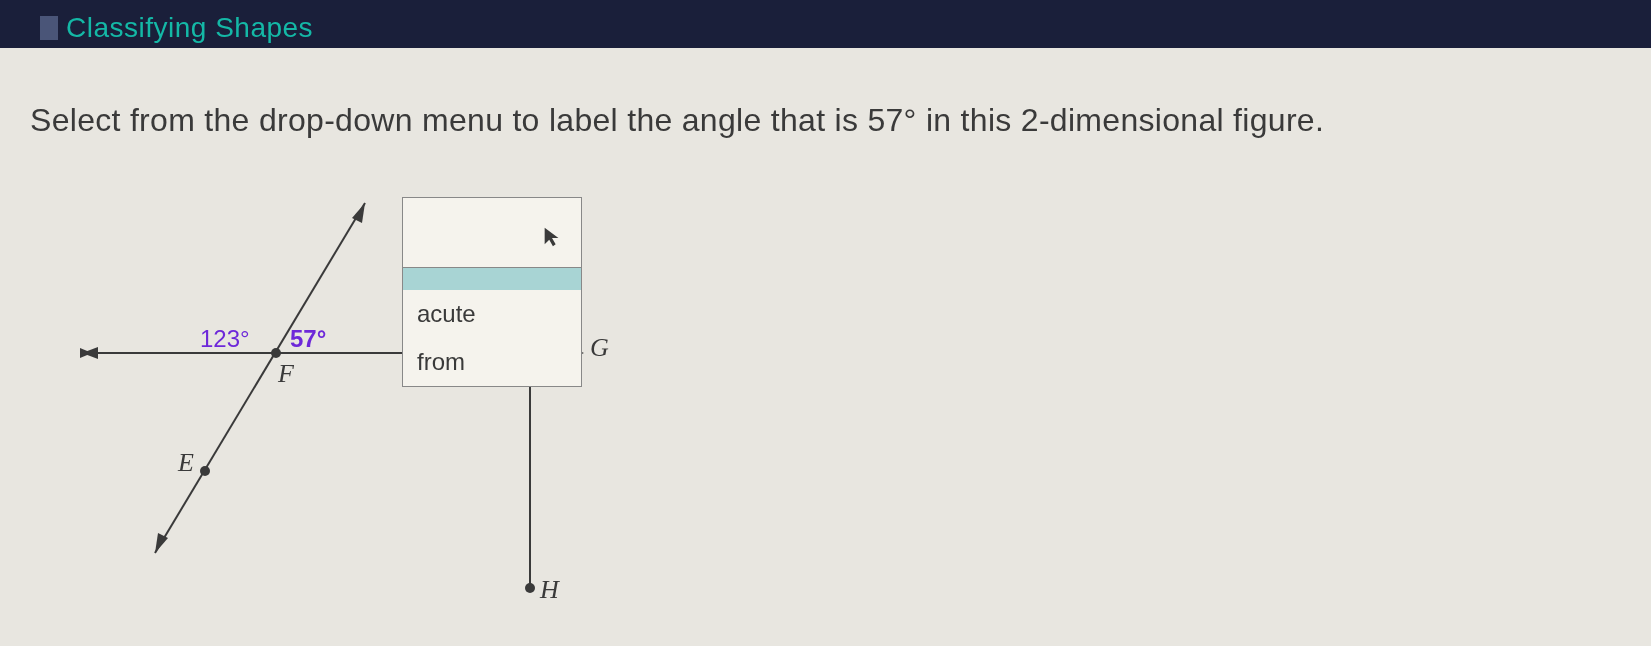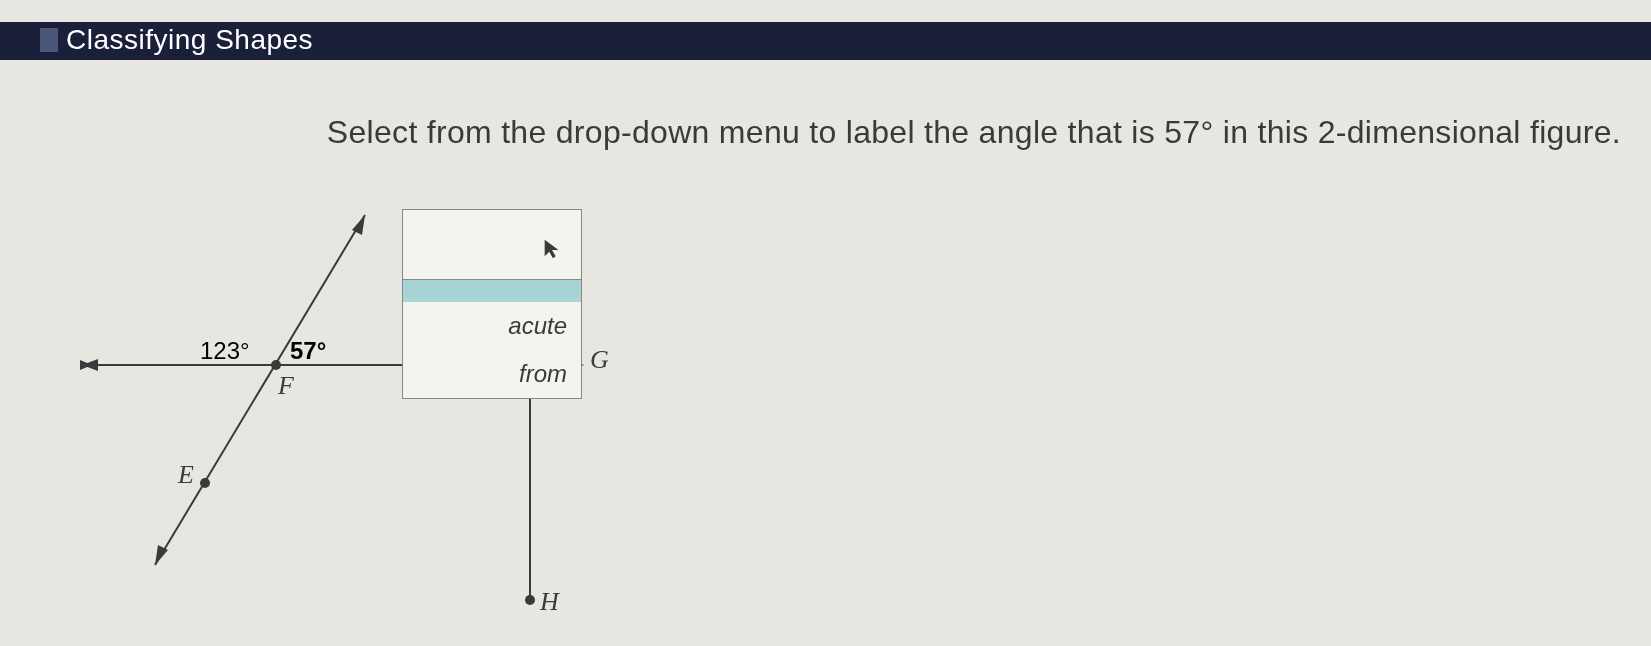--- a/index.html
+++ b/index.html
@@ -9,40 +9,38 @@
     }
     body {
       font-family: Arial, Helvetica, sans-serif;
       background: #e8e6e0;
       width: 1651px;
       height: 646px;
       overflow: hidden;
     }
     .header {
       background: #1a1f3a;
-      color: #ffffff;
-      padding: 2px 0 4px 40px;
+      color: #14b8a6;
+      padding: 12px 0 4px 40px;
       font-size: 28px;
       font-weight: 400;
       letter-spacing: 0.5px;
-      margin-top: 22px;
     }
     .header-accent {
       display: inline-block;
       width: 18px;
       height: 24px;
       background: #4a5578;
       vertical-align: middle;
       margin-right: 8px;
       position: relative;
       top: -2px;
     }
     .content {
       padding: 50px 30px 0 30px;
-      text-align: right;
     }
     .question {
       font-size: 32px;
       color: #3a3a3a;
       font-weight: 400;
       letter-spacing: 0.3px;
       line-height: 1.4;
     }
     .figure-area {
       position: relative;
@@ -52,39 +50,38 @@
       height: 420px;
     }
     .diagram {
       position: absolute;
       left: 0;
       top: 0;
     }
     .angle-label {
       position: absolute;
       font-size: 24px;
-      color: #000000;
+      color: #6d28d9;
       font-family: Arial, sans-serif;
     }
     .point-label {
       position: absolute;
       font-size: 26px;
       color: #3a3a3a;
       font-style: italic;
       font-family: 'Times New Roman', serif;
     }
     .dropdown {
       position: absolute;
       left: 322px;
       top: 4px;
       width: 180px;
       border: 1px solid #888;
       background: #f5f3ed;
       font-size: 24px;
-      font-style: italic;
     }
     .dropdown-header {
       height: 70px;
       border-bottom: 1px solid #888;
       position: relative;
       cursor: pointer;
     }
     .dropdown-arrow {
       position: absolute;
       right: 18px;

